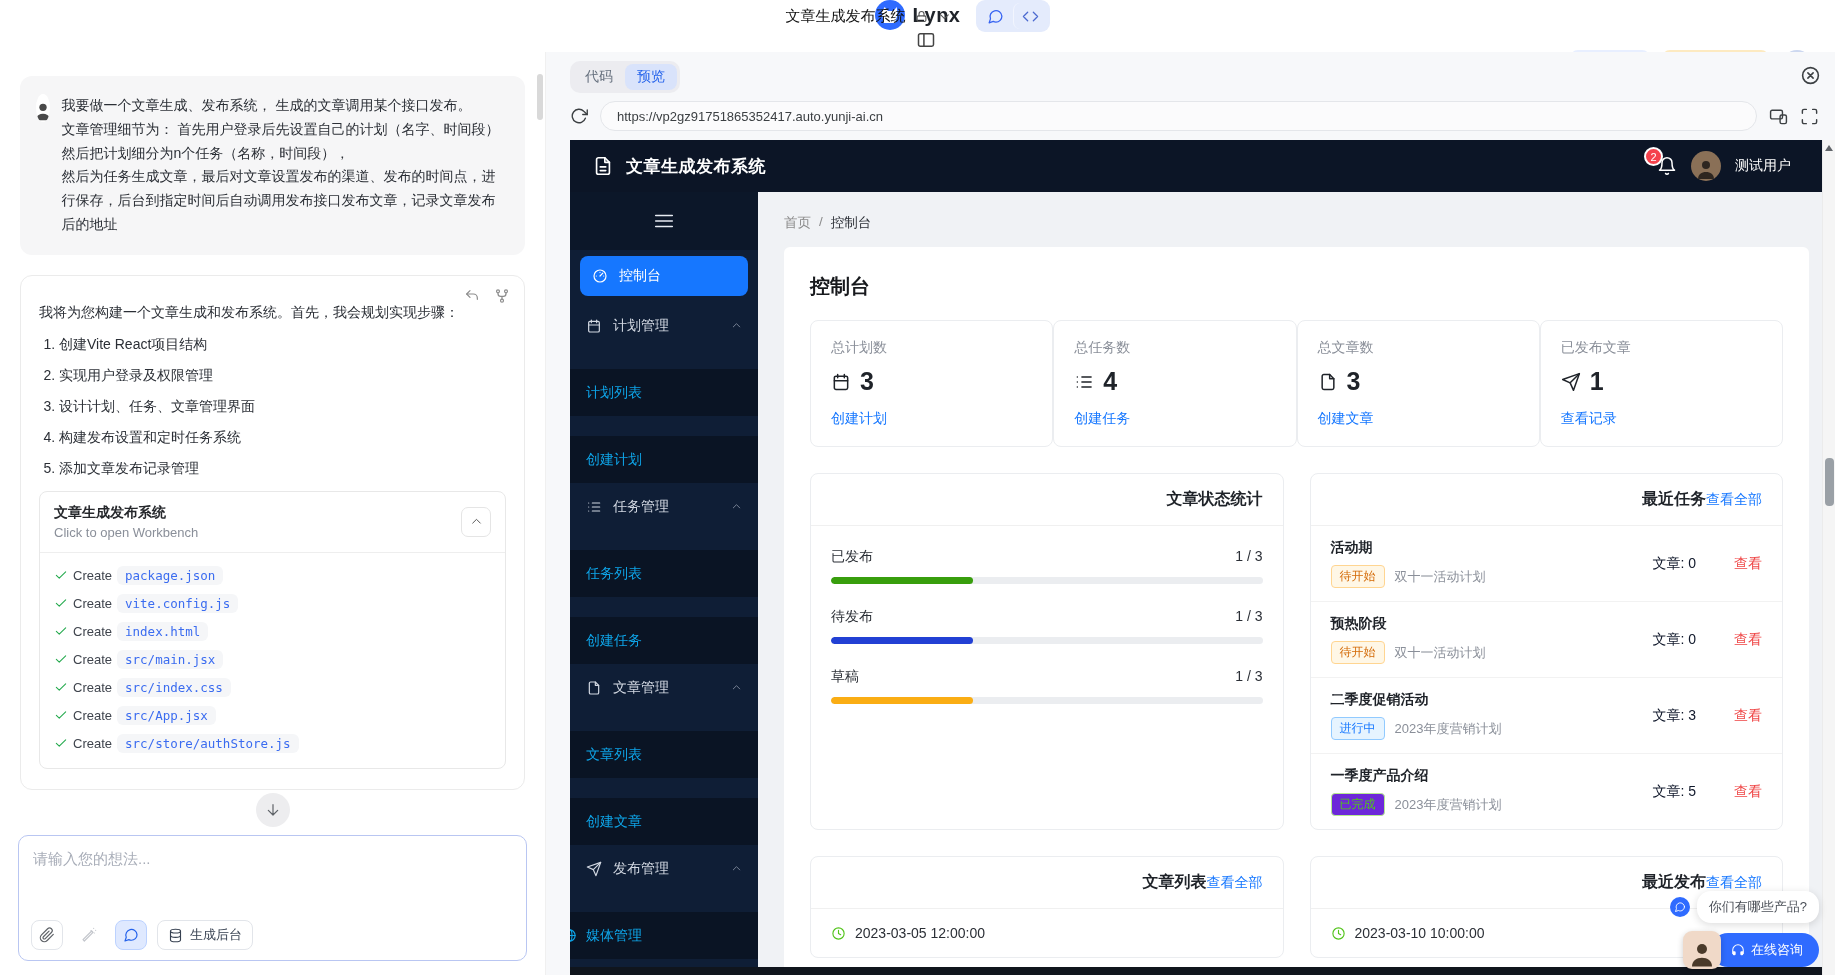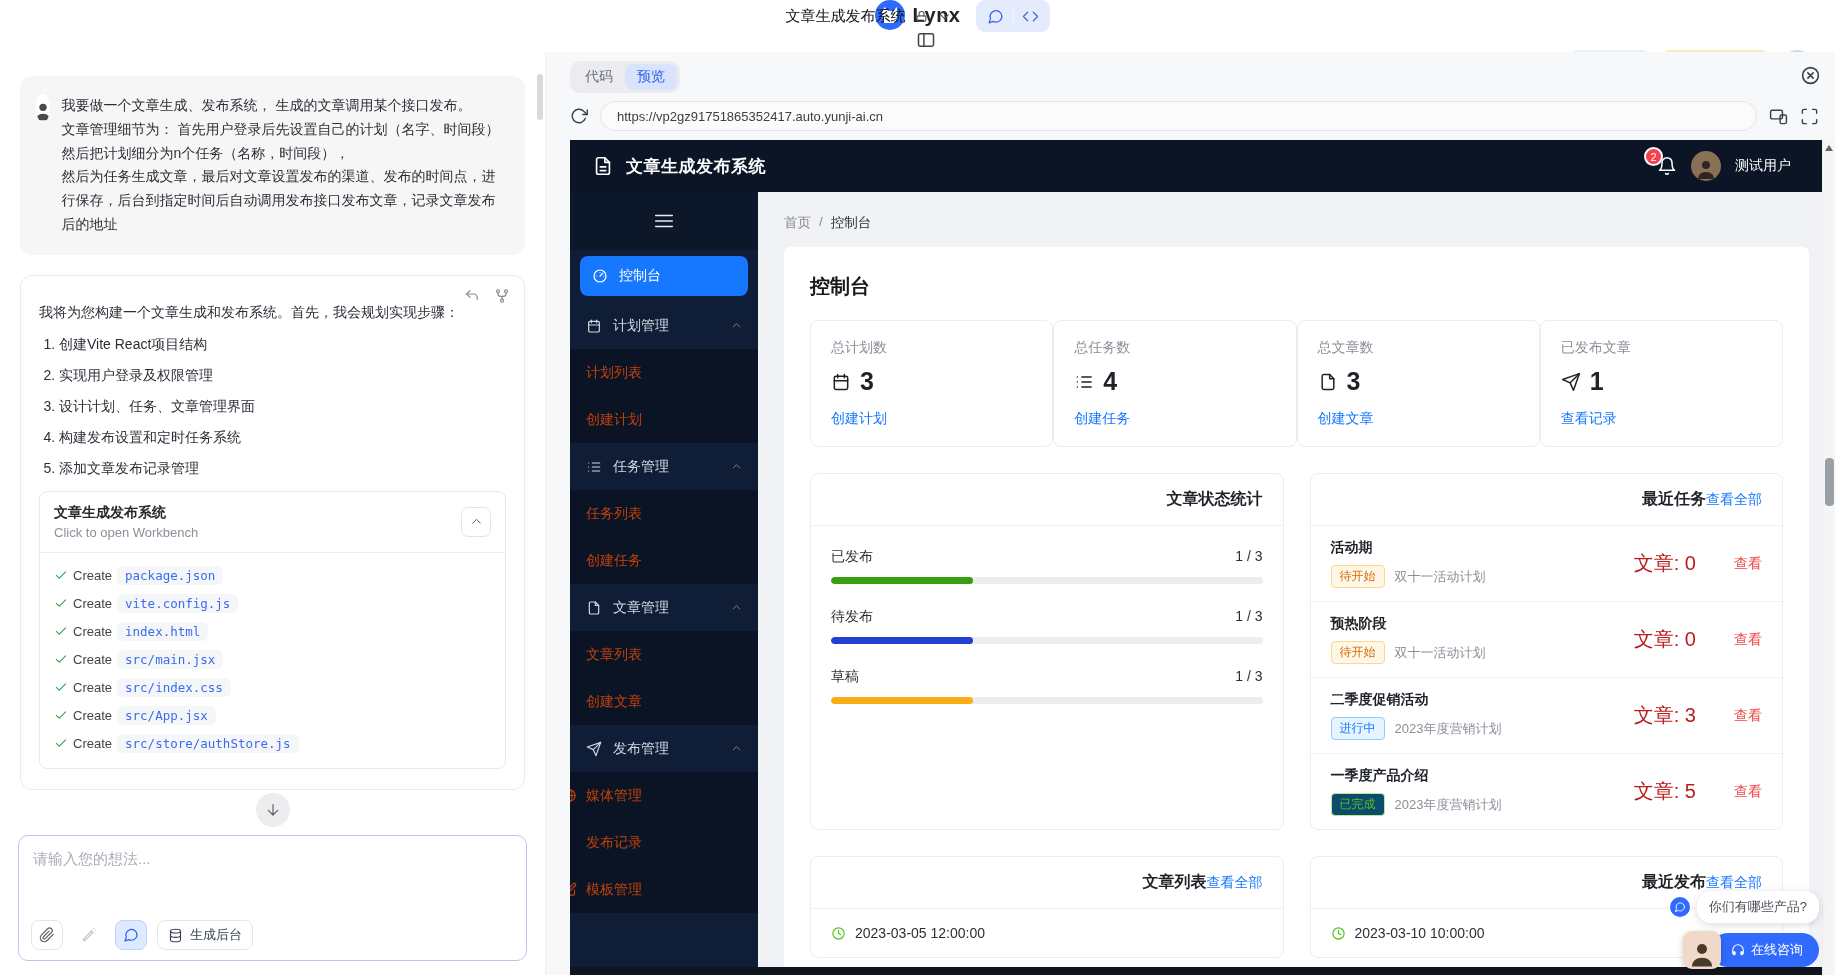--- a/index.html
+++ b/index.html
@@ -112,21 +112,21 @@
   .app-body { display:flex; height:calc(100% - 52px); }
 
   
   .app-sidebar { width:188px; background:#0f1e36; flex:0 0 auto; overflow:hidden; }
   .sb-burger { height:58px; background:#0c1729; display:flex; align-items:center; justify-content:center; color:#e8ecf3; cursor:pointer; }
   .sb-burger .ic { width:22px; height:22px; }
   .mi { height:47px; display:flex; align-items:center; gap:11px; padding:0 16px; font-size:14px; color:#d2d8e2; cursor:pointer; }
   .mi .ic { width:16px; height:16px; }
   .mi .caret { margin-left:auto; width:11px; height:11px; color:#8b94a6; }
   .mi.active { background:#1677ff; color:#fff; border-radius:8px; margin:6px 10px; height:40px; padding:0 12px; }
-  .mi.sub { background:#0a1424; color:#c2410c; }
+  .mi.sub { background:#0a1424; color:#0ea5e9;margin-top:20px; }
   .mi.sub .ic { width:15px; height:15px; margin-left:-24px; margin-right:-2px; }
 
   
   .app-main { flex:1; background:#f0f2f5; padding:22px 26px 0; overflow:hidden; }
   .crumbs { font-size:13.5px; color:#8c8c8c; display:flex; gap:8px; }
   .crumbs .cur { color:#2b2f36; }
   .main-card { background:#fff; border-radius:6px; margin-top:15px; padding:26px; height:740px; }
   .page-title { font-size:20px; font-weight:bold; color:#17191d; }
   .stats { display:grid; grid-template-columns:repeat(4,1fr); margin-top:20px; }
   .stat { border:1px solid #ebedf0; border-radius:8px; padding:18px 20px; }
@@ -145,24 +145,24 @@
   .st-line { display:flex; justify-content:space-between; font-size:14px; color:#2b2f36; }
   .st-track { height:7px; border-radius:4px; background:#ebedf0; margin-top:11px; overflow:hidden; }
   .st-fill { height:100%; border-radius:4px; }
   .task-row { display:flex; align-items:center; justify-content:space-between; padding:13px 20px; border-bottom:1px solid #f2f2f2; }
   .task-row:last-child { border-bottom:none; }
   .task-name { font-size:14px; font-weight:600; color:#1f2329; }
   .task-sub { display:flex; align-items:center; gap:10px; margin-top:8px; }
   .tag { font-size:12px; padding:2px 8px; border-radius:4px; border:1px solid transparent; }
   .tag.pending { color:#d46b08; background:#fff7e6; border-color:#ffd591; }
   .tag.running { color:#1677ff; background:#e6f4ff; border-color:#91caff; }
-  .tag.done { color:#52c41a; background:#0c4a6e; border-color:#b7eb8f; }
+  .tag.done { color:#52c41a; background:#6d28d9; border-color:#b7eb8f; }
   .task-plan { font-size:13px; color:#8a8f99; }
   .task-right { display:flex; align-items:center; gap:28px; }
-  .task-count { font-size:20px; color:#b91c1c; }
+  .task-count { font-size:14px; color:#0f172a; }
   .task-view { font-size:14px; color:#ef4444; cursor:pointer;margin-left:10px; }
   .botgrid { display:grid; grid-template-columns:1fr 1fr; gap:26px; margin-top:26px; }
   .pub-row { display:flex; align-items:center; gap:9px; padding:16px 20px; }
   .pub-row .ic { width:15px; height:15px; color:#52c41a; }
   .pub-date { font-size:14px; color:#2b2f36; }
 
   
   .frame-sb { position:absolute; top:0; right:0; bottom:0; width:13px; background:#f5f5f5; border-left:1px solid #ebebeb; }
   .frame-sb .sb-arrow { width:0; height:0; border-left:4px solid transparent; border-right:4px solid transparent;
     border-bottom:6px solid #606469; margin:5px auto 0; }

